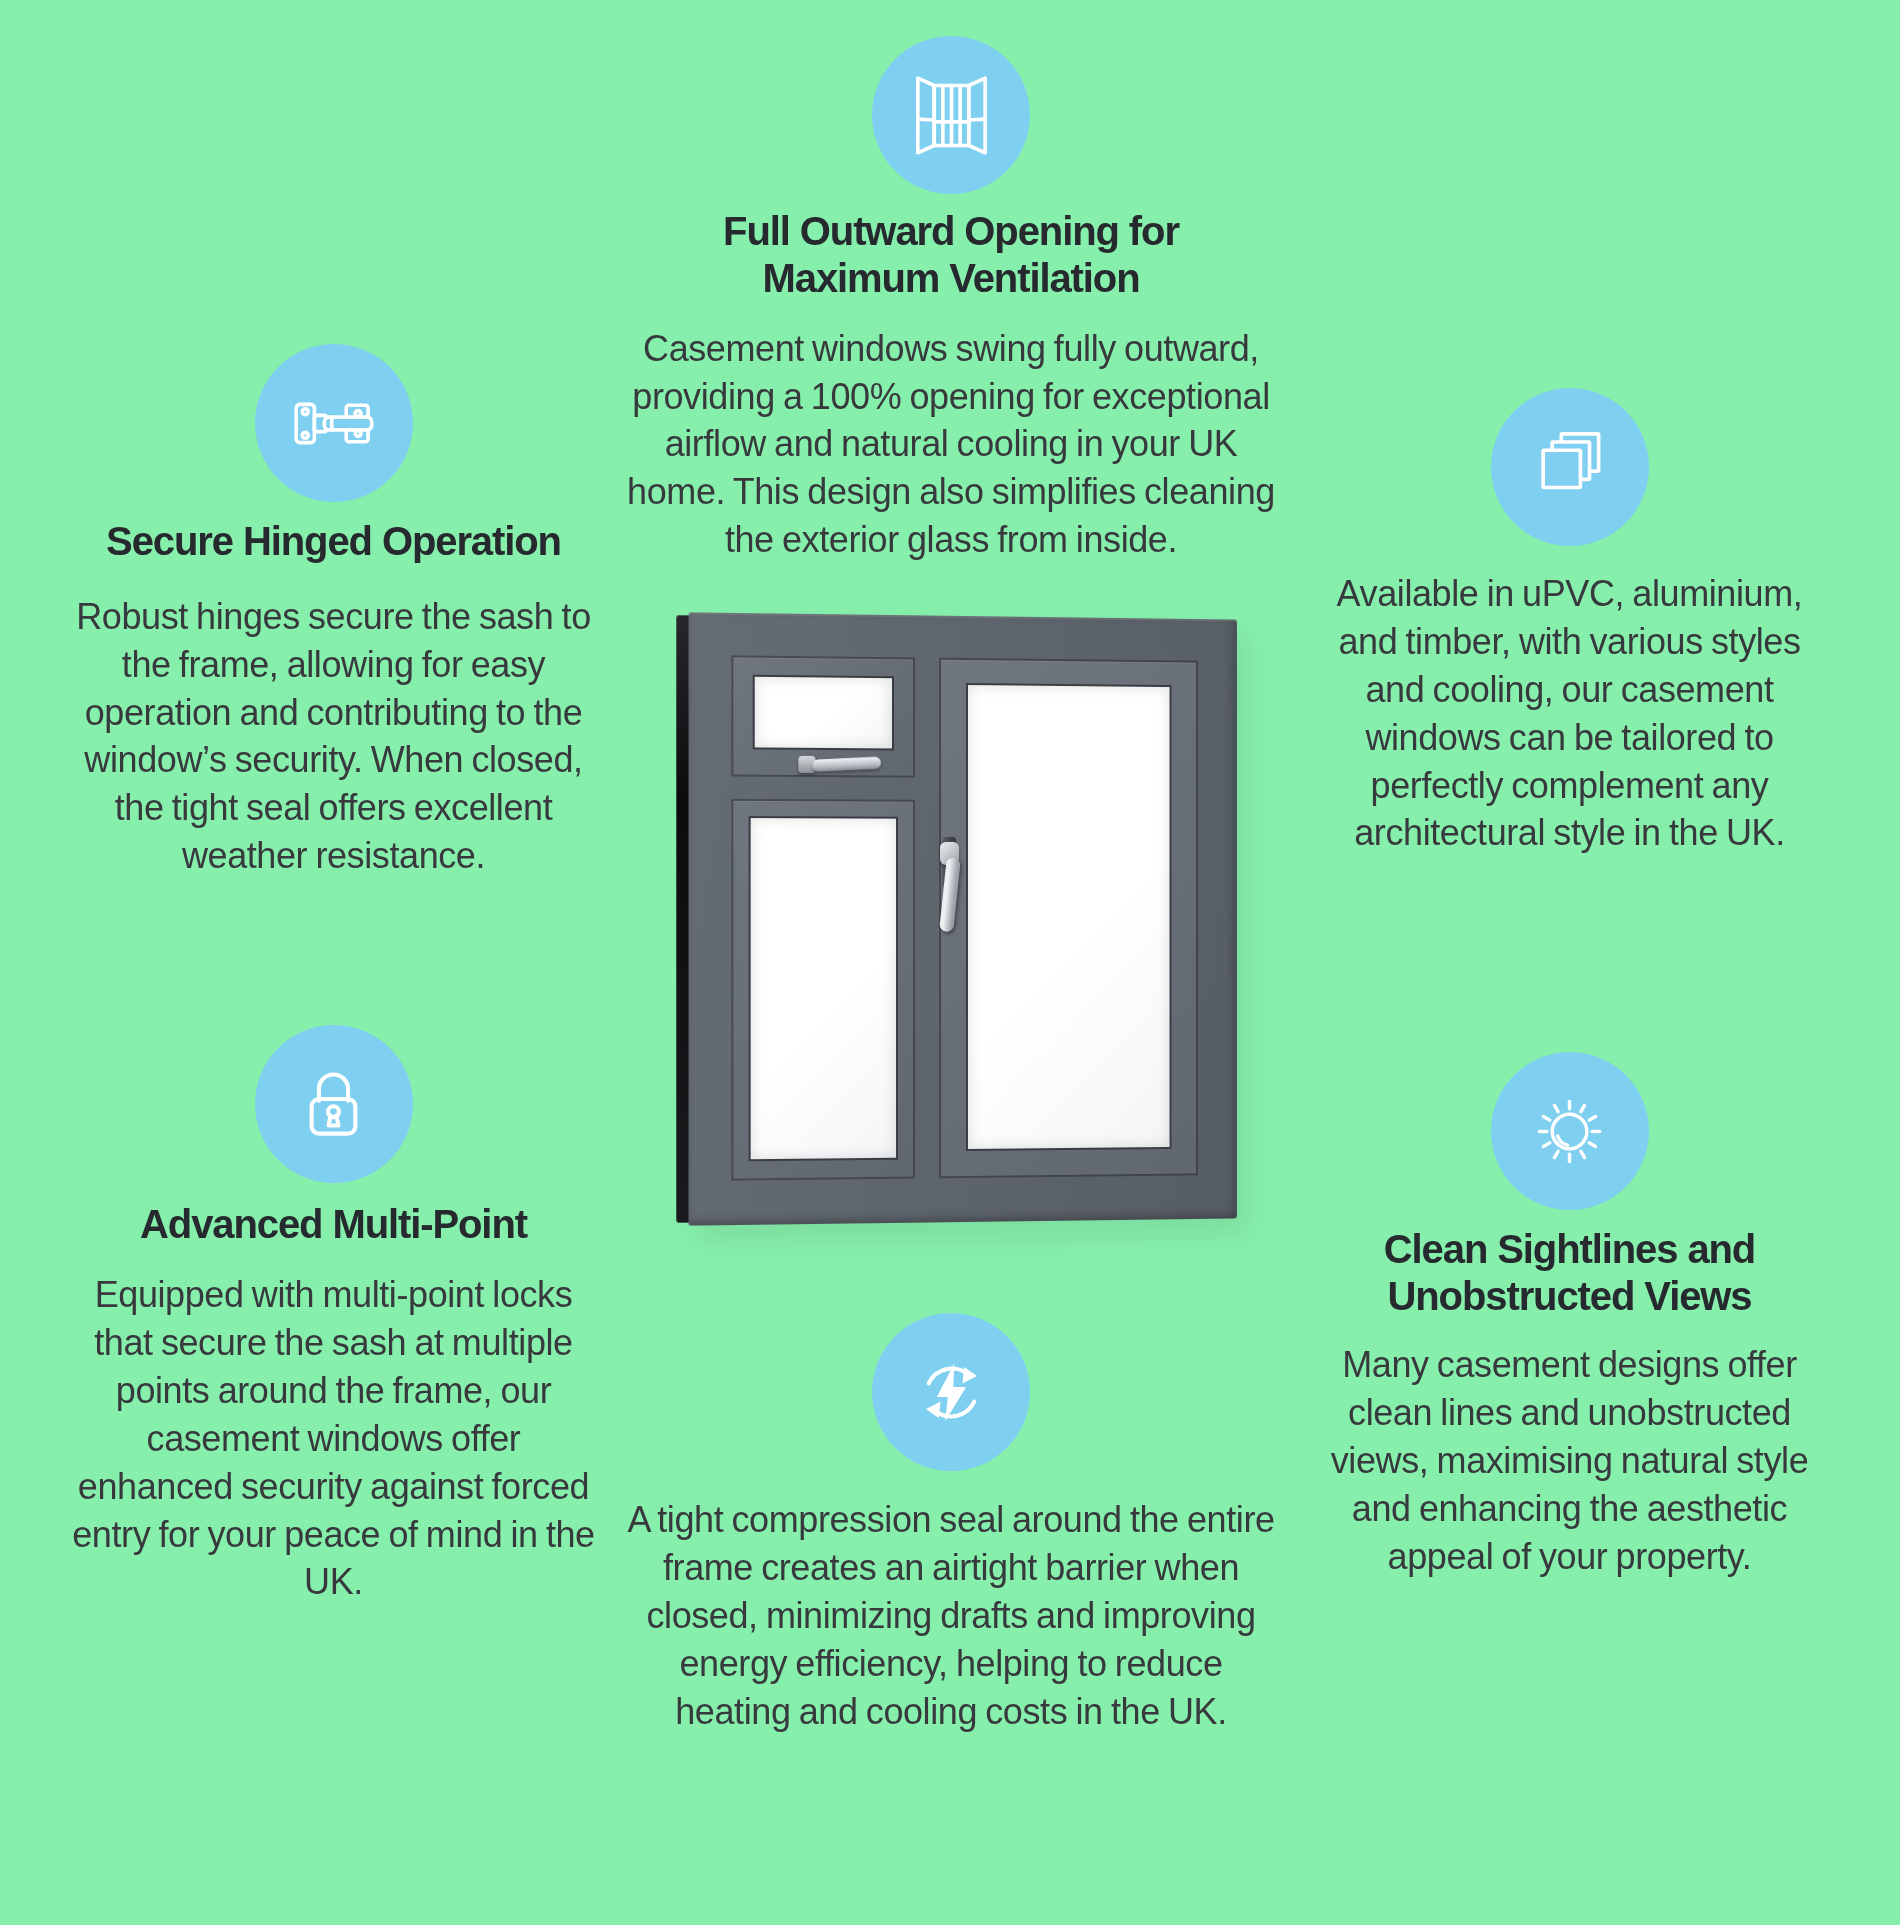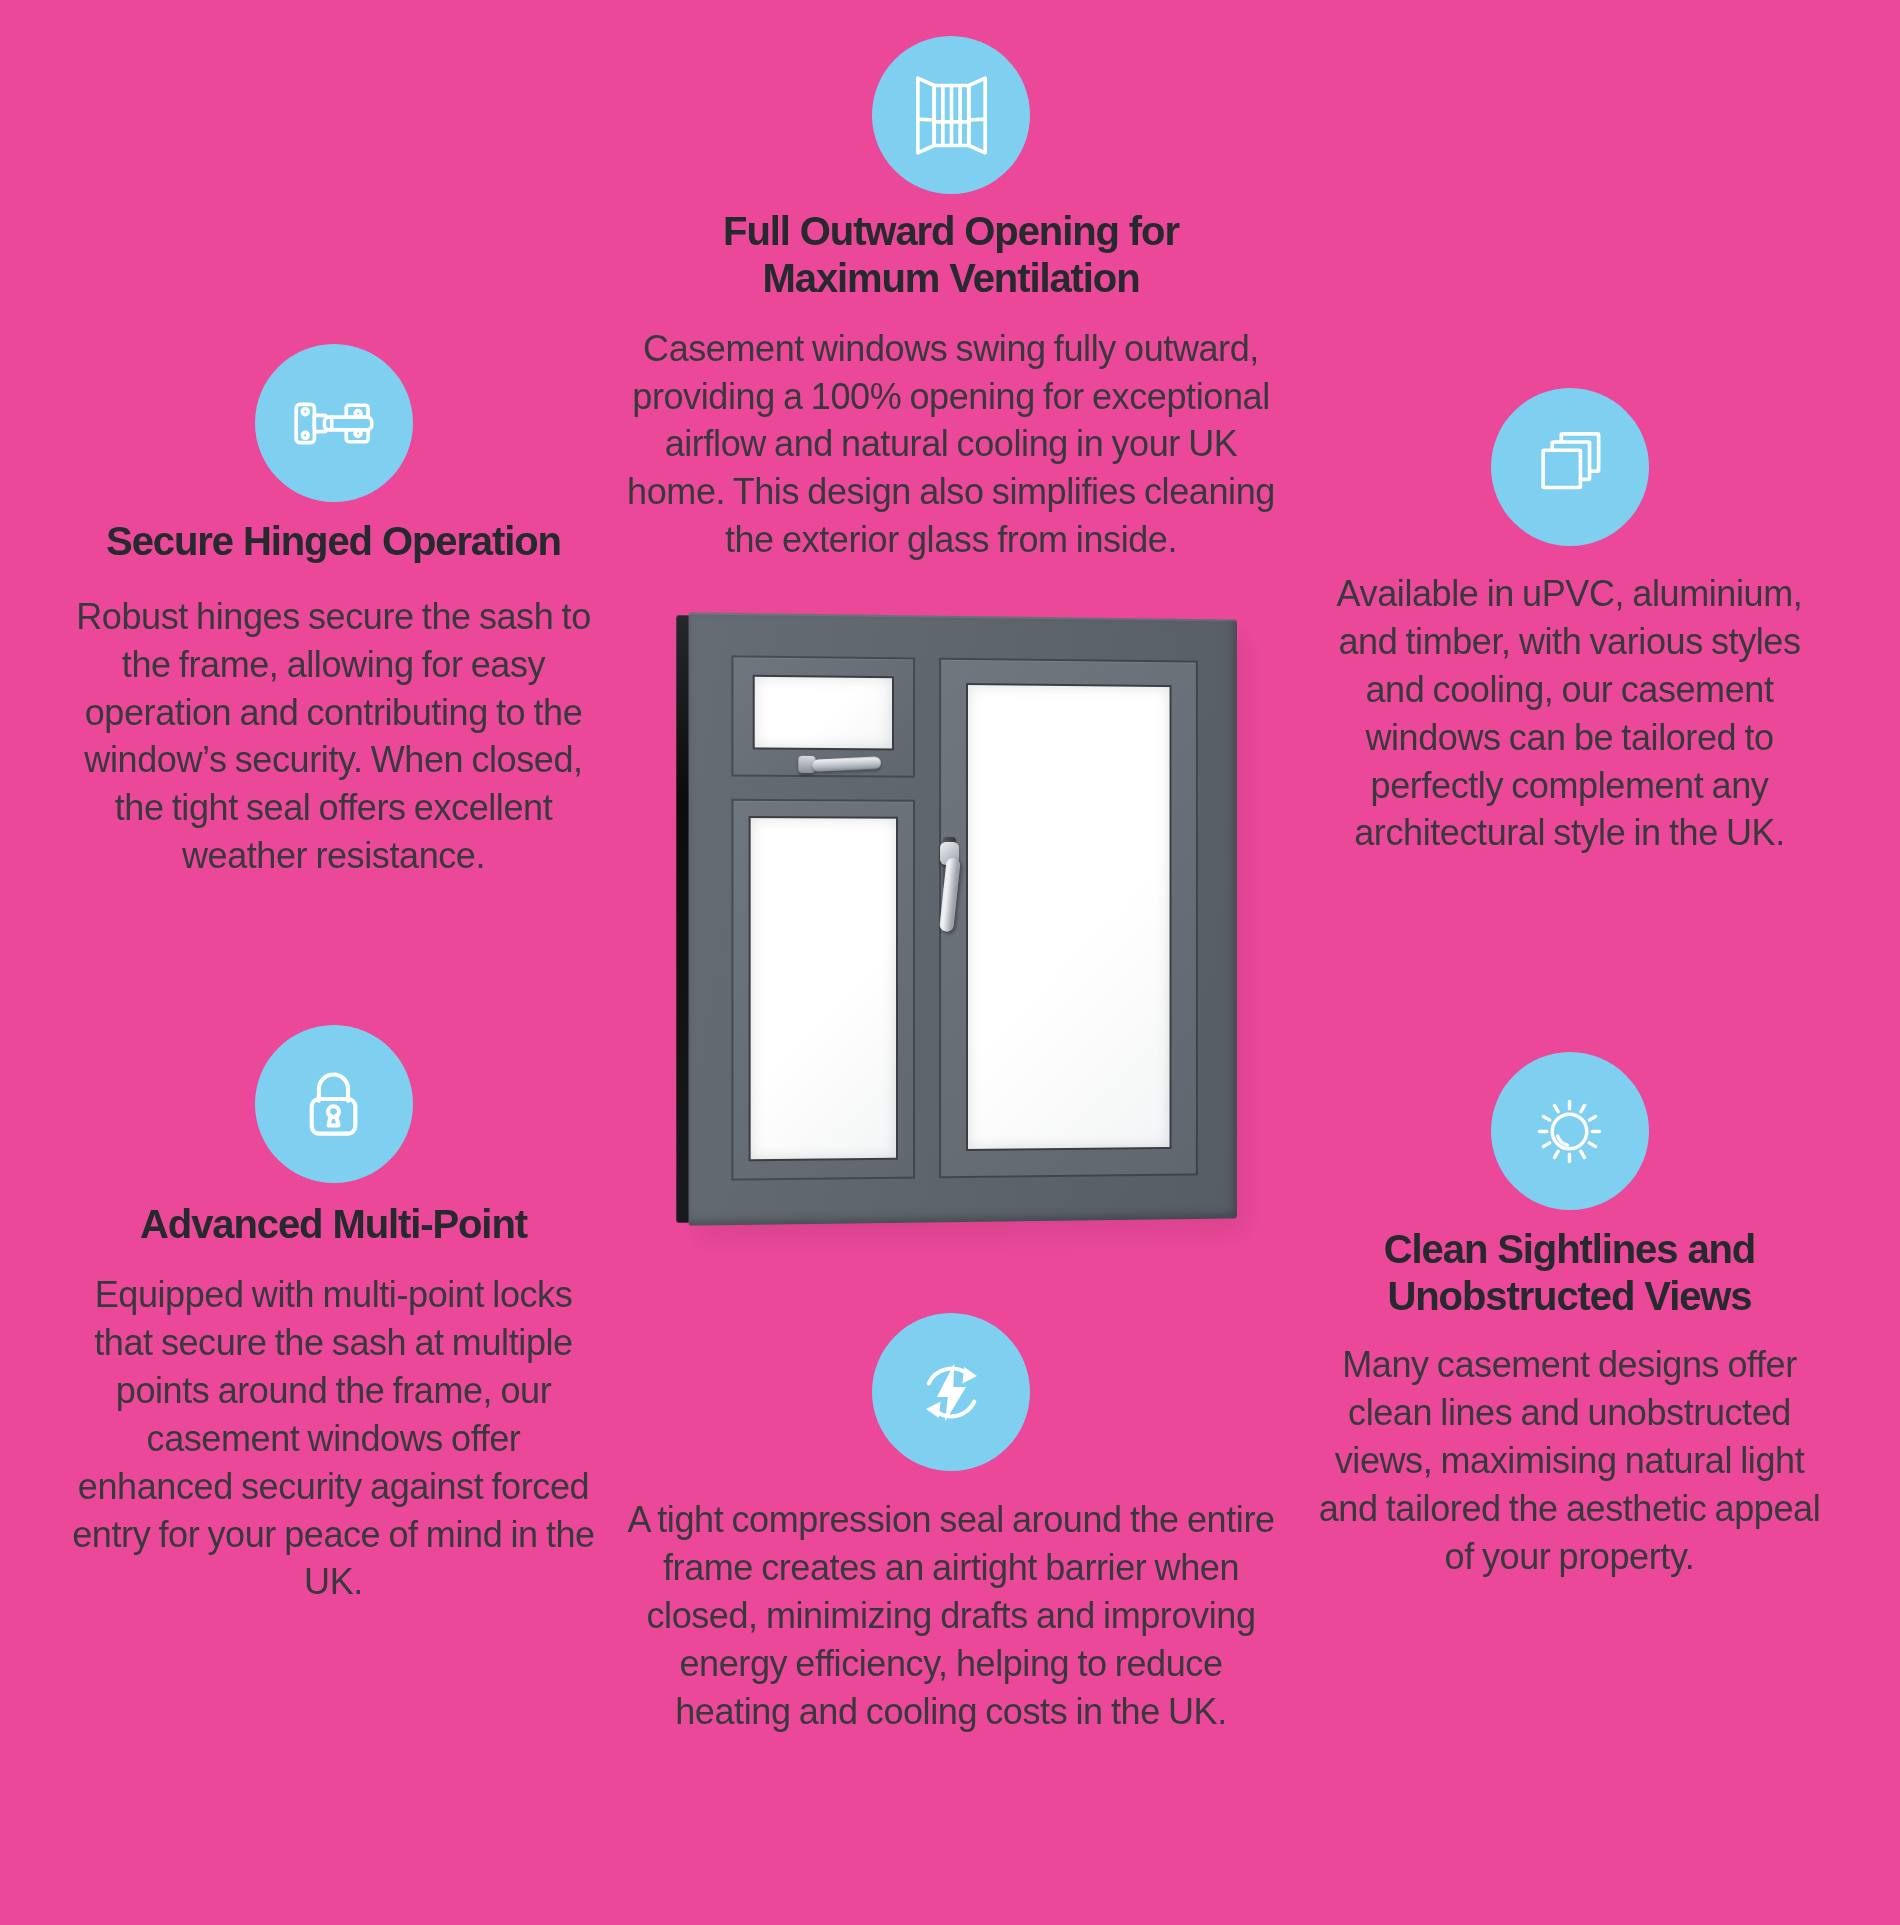--- a/index.html
+++ b/index.html
@@ -1,16 +1,16 @@
 <!DOCTYPE html>
 <html style="font-size:15px"><head>
 <meta charset="utf-8">
 <style>
   html,body{margin:0;padding:0;background:#ffffff;}
-  #canvas{position:relative;width:1900px;height:1926px;background:#ec4899;overflow:hidden;
+  #canvas{position:relative;width:1900px;height:1926px;background:#86efac;overflow:hidden;
           font-family:"Liberation Sans","DejaVu Sans",sans-serif;}
 
   .sec{position:absolute;text-align:center;}
   .icon-wrap{width:158px;height:158px;border-radius:50%;background:#7FD0F0;
              margin:0 auto;display:flex;align-items:center;justify-content:center;}
   .icon-wrap svg{display:block;}
   .title{font-weight:700;font-size:40px;line-height:1.18;color:#26292d;letter-spacing:-1.1px;}
   .title span{display:block;}
   .p{font-size:36px;line-height:1.33;color:#37393d;letter-spacing:-0.4px;word-spacing:-1.4px;}
 
@@ -161,21 +161,21 @@
         <line x1="37.5" y1="28.3" x2="33.5" y2="21.4"></line>
         <line x1="50" y1="25" x2="50" y2="17"></line>
         <line x1="62.5" y1="28.3" x2="66.5" y2="21.4"></line>
         <line x1="71.7" y1="37.5" x2="78.6" y2="33.5"></line>
       </svg>
     </div>
     <div class="title">
       <span>Clean Sightlines and</span>
       <span>Unobstructed Views</span>
     </div>
-    <div class="p">Many casement designs offer clean lines and unobstructed views, maximising natural light and tailored the aesthetic appeal of your property.</div>
+    <div class="p">Many casement designs offer clean lines and unobstructed views, maximising natural style and enhancing the aesthetic appeal of your property.</div>
   </div>
 
   <div class="sec" id="sec-bottom">
     <div class="icon-wrap">
       <svg width="91" height="91" viewBox="0 0 100 100" fill="none" stroke="#ffffff" stroke-width="4.5" stroke-linecap="round">
         <polygon points="53,18 34,55 46,55 43,82 66,44 52,44" fill="#ffffff" stroke="none"></polygon>
         <path d="M25,40 A28,28 0 0 1 68,30"></path>
         <polygon points="64,22 78,32 62,40" fill="#ffffff" stroke="none"></polygon>
         <path d="M75,60 A28,28 0 0 1 32,70"></path>
         <polygon points="36,78 22,68 38,60" fill="#ffffff" stroke="none"></polygon>

